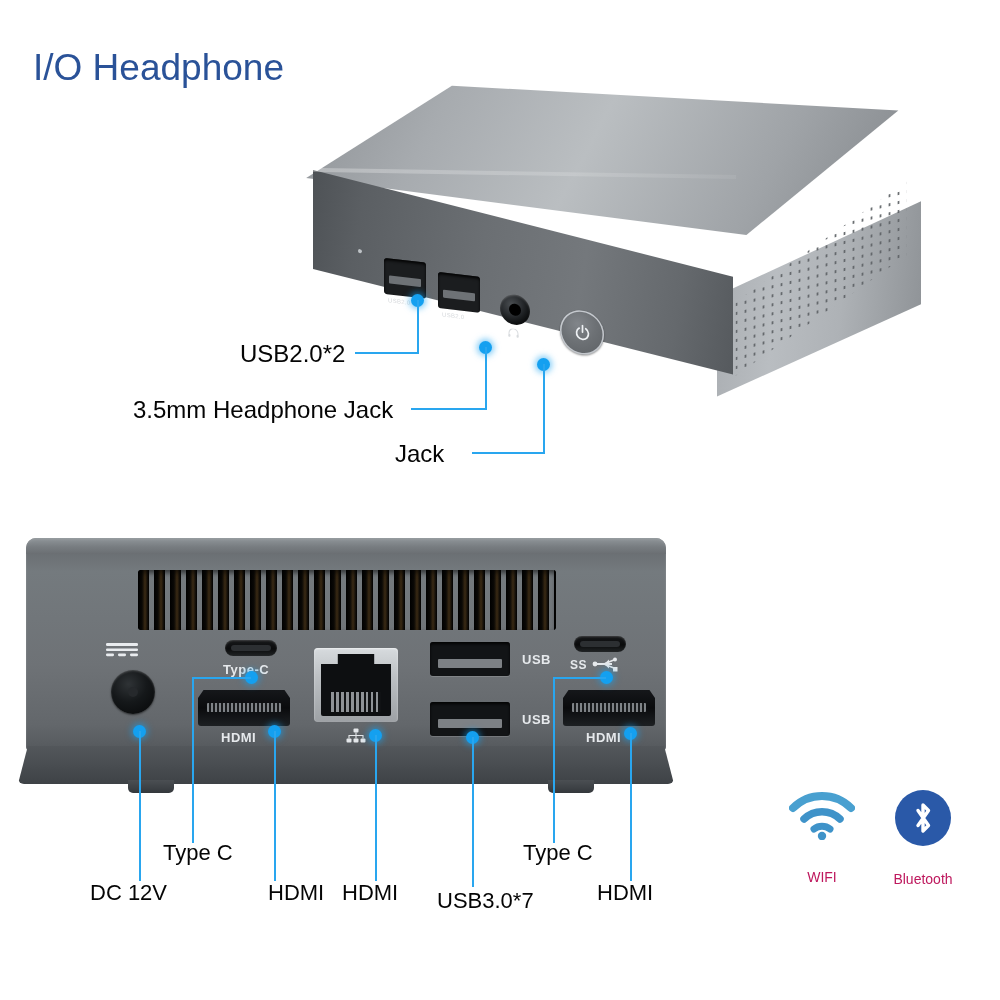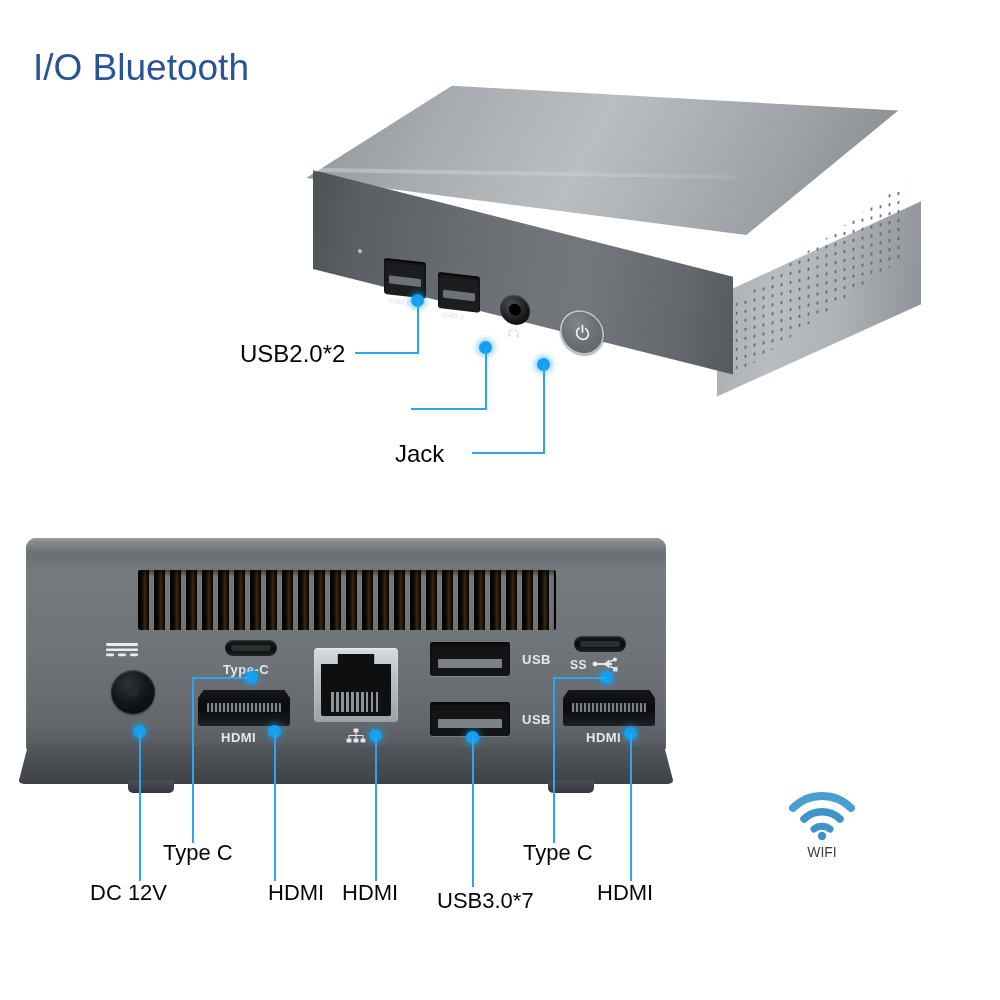--- a/index.html
+++ b/index.html
@@ -219,34 +219,34 @@
     position:absolute;font-size:13px;font-weight:bold;color:#e6e9ec;
     letter-spacing:.5px;white-space:nowrap;
   }
   .port-cap.sm{font-size:12px;}
   .ss-mark{position:absolute;width:46px;height:16px;}
   .net-mark{position:absolute;width:20px;height:16px;}
 
   
   #wireless{left:770px;top:790px;width:200px;height:120px;}
   .wl-item{position:absolute;text-align:center;}
-  .wl-cap{font-size:14px;color:#404040;margin-top:0;}
+  .wl-cap{font-size:14px;color:#be185d;margin-top:25px;}
   .bt-circle{
     width:56px;height:56px;border-radius:50%;
     background:#2a59a8;
     display:flex;align-items:center;justify-content:center;
     margin:0 auto;
   }
 </style>
 </head>
 <body>
 
 <div class="stage">
 
-  <div class="abs" id="page-title">I/O Bluetooth</div>
+  <div class="abs" id="page-title">I/O Headphone</div>
 
   <div class="abs" id="device-top">
     <div class="abs dev1-top"></div>
     <div class="abs dev1-side"></div>
     <div class="abs dev1-perf"></div>
     <div class="abs dev1-front"></div>
     <div class="abs dev1-edge"></div>
 
     <div class="abs dev1-ports">
       <div class="led-dot" style="left:8px;top:8px;"></div>
@@ -274,20 +274,21 @@
   </div>
 
   <div class="abs cl-dot" style="left:411px;top:294px;"></div>
   <div class="abs cl-line cl-v" style="left:417px;top:300px;height:52px;"></div>
   <div class="abs cl-line cl-h" style="left:355px;top:352px;width:64px;"></div>
   <div class="abs cl-label big" style="left:240px;top:340px;">USB2.0*2</div>
 
   <div class="abs cl-dot" style="left:479px;top:341px;"></div>
   <div class="abs cl-line cl-v" style="left:485px;top:347px;height:61px;"></div>
   <div class="abs cl-line cl-h" style="left:411px;top:408px;width:76px;"></div>
+  <div class="abs cl-label big" style="left:133px;top:396px;">3.5mm Headphone Jack</div>
 
   <div class="abs cl-dot" style="left:537px;top:358px;"></div>
   <div class="abs cl-line cl-v" style="left:543px;top:364px;height:88px;"></div>
   <div class="abs cl-line cl-h" style="left:472px;top:452px;width:73px;"></div>
   <div class="abs cl-label big" style="left:395px;top:440px;">Jack</div>
 
   <div class="abs" id="device-bottom">
     <div class="abs dev2-body"></div>
     <div class="abs dev2-toplip"></div>
     <div class="abs dev2-vents"></div>
@@ -381,16 +382,24 @@
     <div class="wl-item" style="left:12px;top:0px;width:80px;">
       <svg width="66" height="50" viewBox="0 0 66 50">
         <path d="M4 18 A41 41 0 0 1 62 18" fill="none" stroke="#49a0d0" stroke-width="8" stroke-linecap="round"></path>
         <path d="M15 29 A26 26 0 0 1 51 29" fill="none" stroke="#3f93c9" stroke-width="7.5" stroke-linecap="round"></path>
         <path d="M25 39 A13 13 0 0 1 41 39" fill="none" stroke="#3f93c9" stroke-width="7" stroke-linecap="round"></path>
         <circle cx="33" cy="46" r="4.2" fill="#3f93c9"></circle>
       </svg>
       <div class="wl-cap">WIFI</div>
     </div>
 
+    <div class="wl-item" style="left:110px;top:0px;width:86px;">
+      <div class="bt-circle">
+        <svg width="26" height="38" viewBox="0 0 26 38">
+          <path d="M8 11.5 L18.5 26.5 L13 32 L13 6 L18.5 11.5 L8 26.5" fill="none" stroke="#ffffff" stroke-width="3.4" stroke-linecap="round" stroke-linejoin="round"></path>
+        </svg>
+      </div>
+      <div class="wl-cap">Bluetooth</div>
+    </div>
 
   </div>
 
 </div>
 
 </body></html>

